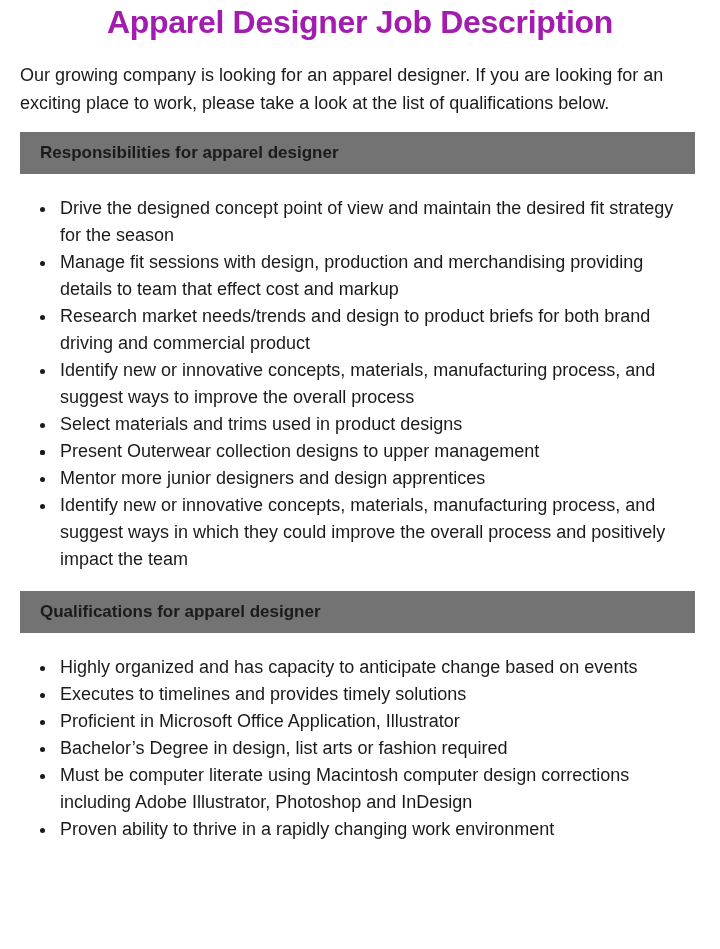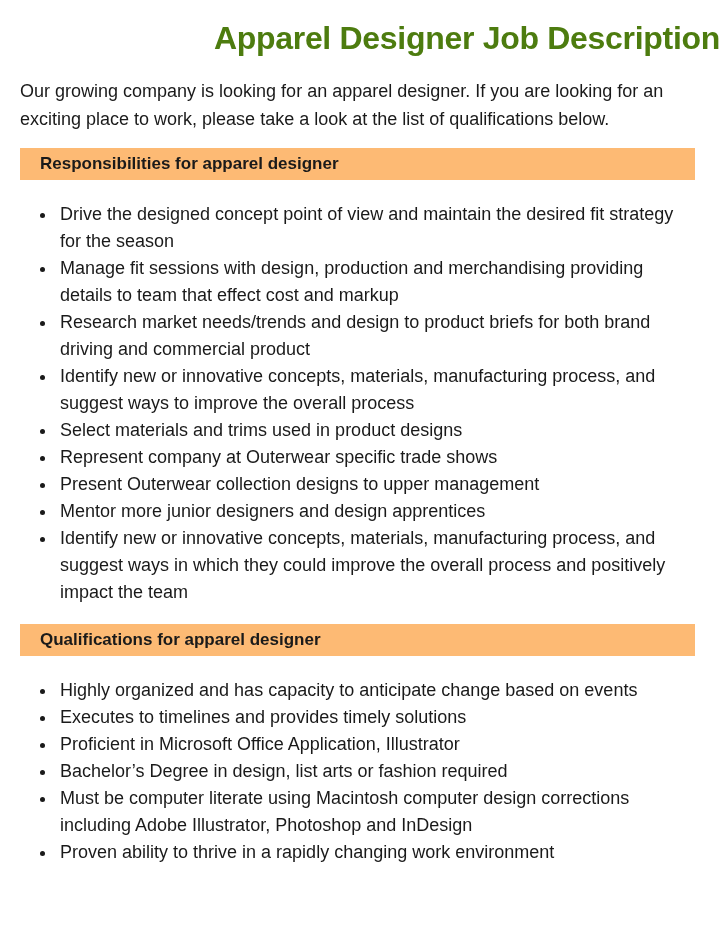--- a/index.html
+++ b/index.html
@@ -6,38 +6,38 @@
     body {
       width: 720px;
       height: 949px;
       overflow: hidden;
       font-family: "Liberation Sans", sans-serif;
       color: #111111;
     }
     .page { position: relative; width: 720px; }
     .title {
       margin: 0;
-      padding-top: 18px;
-      text-align: right;
+      padding-top: 2px;
+      text-align: center;
       font-size: 32px;
       font-weight: bold;
       line-height: 40px;
       letter-spacing: -0.3px;
-      color: #4d7c0f;
+      color: #a21caf;
     }
     .intro {
       margin: 19px 20px 4px 20px;
       font-size: 18px;
       line-height: 28px;
       color: #1a1a1a;
     }
     .section-header {
       margin: 15px 25px 0 20px;
-      background: #fdba74;
-      height: 32px;
+      background: #737373;
+      height: 42px;
       display: flex;
       align-items: center;
       padding-left: 20px;
       font-size: 17px;
       font-weight: bold;
       color: #1a1a1a;
     }
     .section-list {
       list-style: none;
       margin: 0;
@@ -68,21 +68,21 @@
   <h1 class="title">Apparel Designer Job Description</h1>
   <p class="intro">Our growing company is looking for an apparel designer. If you are looking for an exciting place to work, please take a look at the list of qualifications below.</p>
 
   <div class="section-header">Responsibilities for apparel designer</div>
   <ul class="section-list">
     <li><span class="bullet"></span><span>Drive the designed concept point of view and maintain the desired fit strategy for the season</span></li>
     <li><span class="bullet"></span><span>Manage fit sessions with design, production and merchandising providing details to team that effect cost and markup</span></li>
     <li><span class="bullet"></span><span>Research market needs/trends and design to product briefs for both brand driving and commercial product</span></li>
     <li><span class="bullet"></span><span>Identify new or innovative concepts, materials, manufacturing process, and suggest ways to improve the overall process</span></li>
     <li><span class="bullet"></span><span>Select materials and trims used in product designs</span></li>
-    <li><span class="bullet"></span><span>Represent company at Outerwear specific trade shows</span></li>
+    <li><span class="bullet"></span></li>
     <li><span class="bullet"></span><span>Present Outerwear collection designs to upper management</span></li>
     <li><span class="bullet"></span><span>Mentor more junior designers and design apprentices</span></li>
     <li><span class="bullet"></span><span>Identify new or innovative concepts, materials, manufacturing process, and suggest ways in which they could improve the overall process and positively impact the team</span></li>
   </ul>
 
   <div class="section-header qual-header">Qualifications for apparel designer</div>
   <ul class="section-list">
     <li><span class="bullet"></span><span>Highly organized and has capacity to anticipate change based on events</span></li>
     <li><span class="bullet"></span><span>Executes to timelines and provides timely solutions</span></li>
     <li><span class="bullet"></span><span>Proficient in Microsoft Office Application, Illustrator</span></li>

